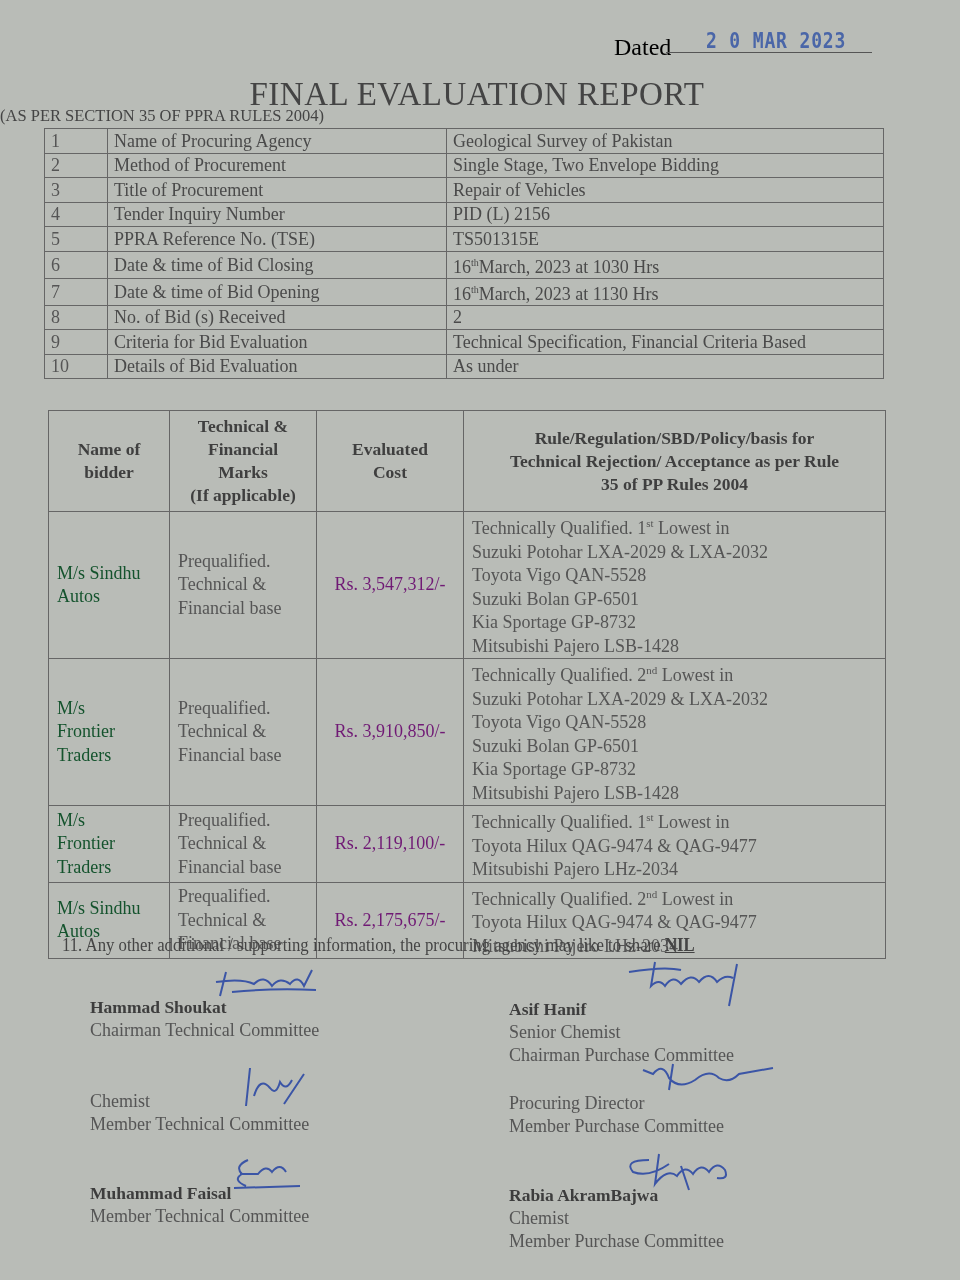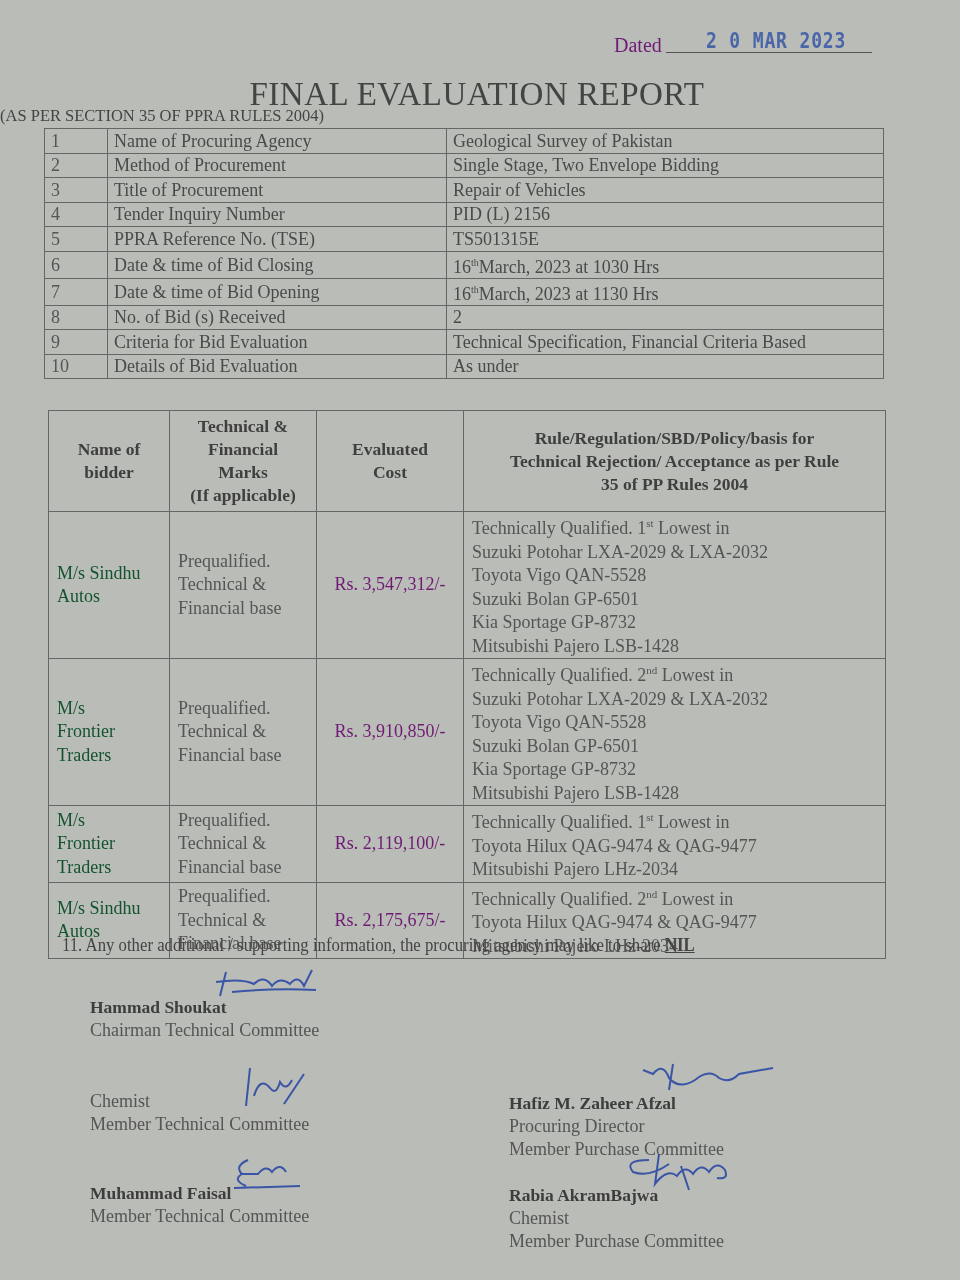--- a/index.html
+++ b/index.html
@@ -5,21 +5,21 @@
   html, body { margin: 0; padding: 0; }
   body {
     width: 960px; height: 1280px; overflow: hidden;
     background: #b9bcb7;
     font-family: "Liberation Serif", "DejaVu Serif", serif;
     color: #3a3a3a;
     position: relative;
   }
   .page { position: absolute; left: 0; top: 0; width: 960px; height: 1280px; }
 
-  .dated { position: absolute; left: 614px; top: 34px; font-size: 20px; color: #701a75; }
+  .dated { position: absolute; left: 614px; top: 34px; font-size: 24px; color: #000000; }
   .dated-line { position: absolute; left: 666px; top: 52px; width: 206px; border-bottom: 1.5px solid #555; }
   .dated-stamp {
     position: absolute; left: 706px; top: 28px; font-size: 22px; letter-spacing: 1px;
     color: #4a66a8; font-family: "DejaVu Sans Mono", "Liberation Mono", monospace; font-weight: bold;
     transform: scaleX(0.82); transform-origin: left center;
   }
 
   .title { position: absolute; left: 17px; width: 920px; top: 76px; text-align: center; font-weight: normal; font-size: 33px; color: #444; letter-spacing: 0.5px; }
   .subtitle { position: absolute; left: 0; width: 920px; top: 106px; font-weight: normal; font-size: 16.5px; color: #444; }
 
@@ -243,25 +243,32 @@
     <div>Member Technical Committee</div>
   </div>
   <div class="sig" style="left:90px; top:1182px;">
     <svg width="80" height="36" style="left:138px; top:-26px;" viewBox="0 0 80 36">
         <path d="M20 4 Q6 10 14 18 Q4 24 18 30 M12 18 L30 18 Q38 8 44 16 Q52 6 58 16 M6 32 L72 30" fill="none" stroke="#3b55a6" stroke-width="2"></path>
       </svg>
     <div class="name">Muhammad Faisal</div>
     <div>Member Technical Committee</div>
   </div>
 
+  <div class="sig" style="left:509px; top:998px;">
+    <svg width="130" height="48" style="left:116px; top:-38px;" viewBox="0 0 130 48">
+        <path d="M4 12 Q40 6 56 10 M30 2 L26 26 Q34 18 40 26 Q48 14 56 24 Q66 12 74 22 Q84 10 92 22 Q100 14 108 18 M112 4 L104 46" fill="none" stroke="#3b55a6" stroke-width="2"></path>
+      </svg>
+    <div class="name">Asif Hanif</div>
+    <div>Senior Chemist</div>
+    <div>Chairman Purchase Committee</div>
+  </div>
   <div class="sig" style="left:509px; top:1092px;">
     <svg width="140" height="36" style="left:130px; top:-32px;" viewBox="0 0 140 36">
         <path d="M4 10 L14 14 Q24 2 30 18 Q40 30 56 20 Q70 8 80 18 Q90 24 100 14 L134 8 M34 4 L30 30" fill="none" stroke="#3b55a6" stroke-width="2"></path>
       </svg>
-    <div class="name">Hafiz M. Zaheer Afzal</div>
     <div>Procuring Director</div>
     <div>Member Purchase Committee</div>
   </div>
   <div class="sig" style="left:509px; top:1184px;">
     <svg width="120" height="42" style="left:110px; top:-34px;" viewBox="0 0 120 42">
         <path d="M30 10 Q4 10 14 22 Q30 28 50 14 M40 4 L36 34 Q48 18 58 26 Q66 14 74 24 Q82 12 90 22 Q98 10 106 20 Q110 30 98 28 M62 16 L70 40" fill="none" stroke="#3b55a6" stroke-width="2"></path>
       </svg>
     <div class="name">Rabia AkramBajwa</div>
     <div>Chemist</div>
     <div>Member Purchase Committee</div>

